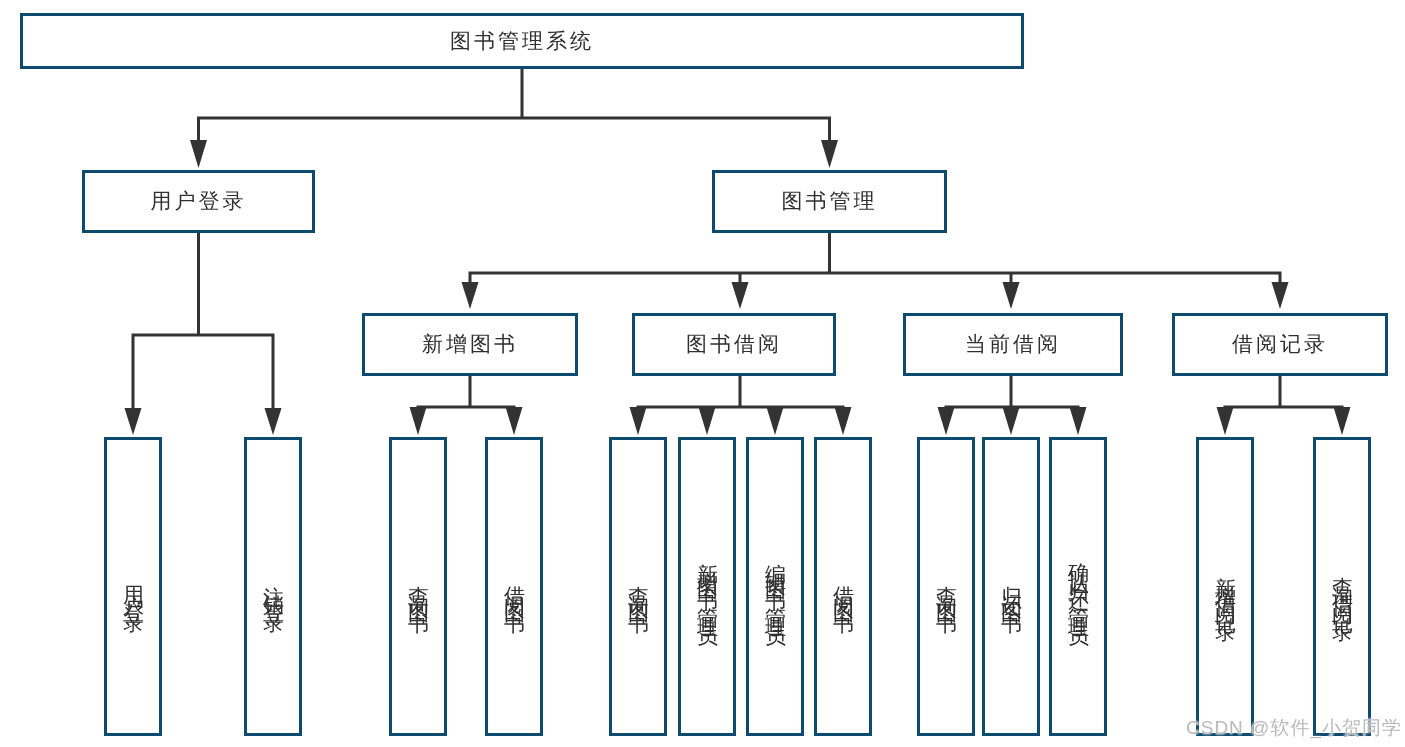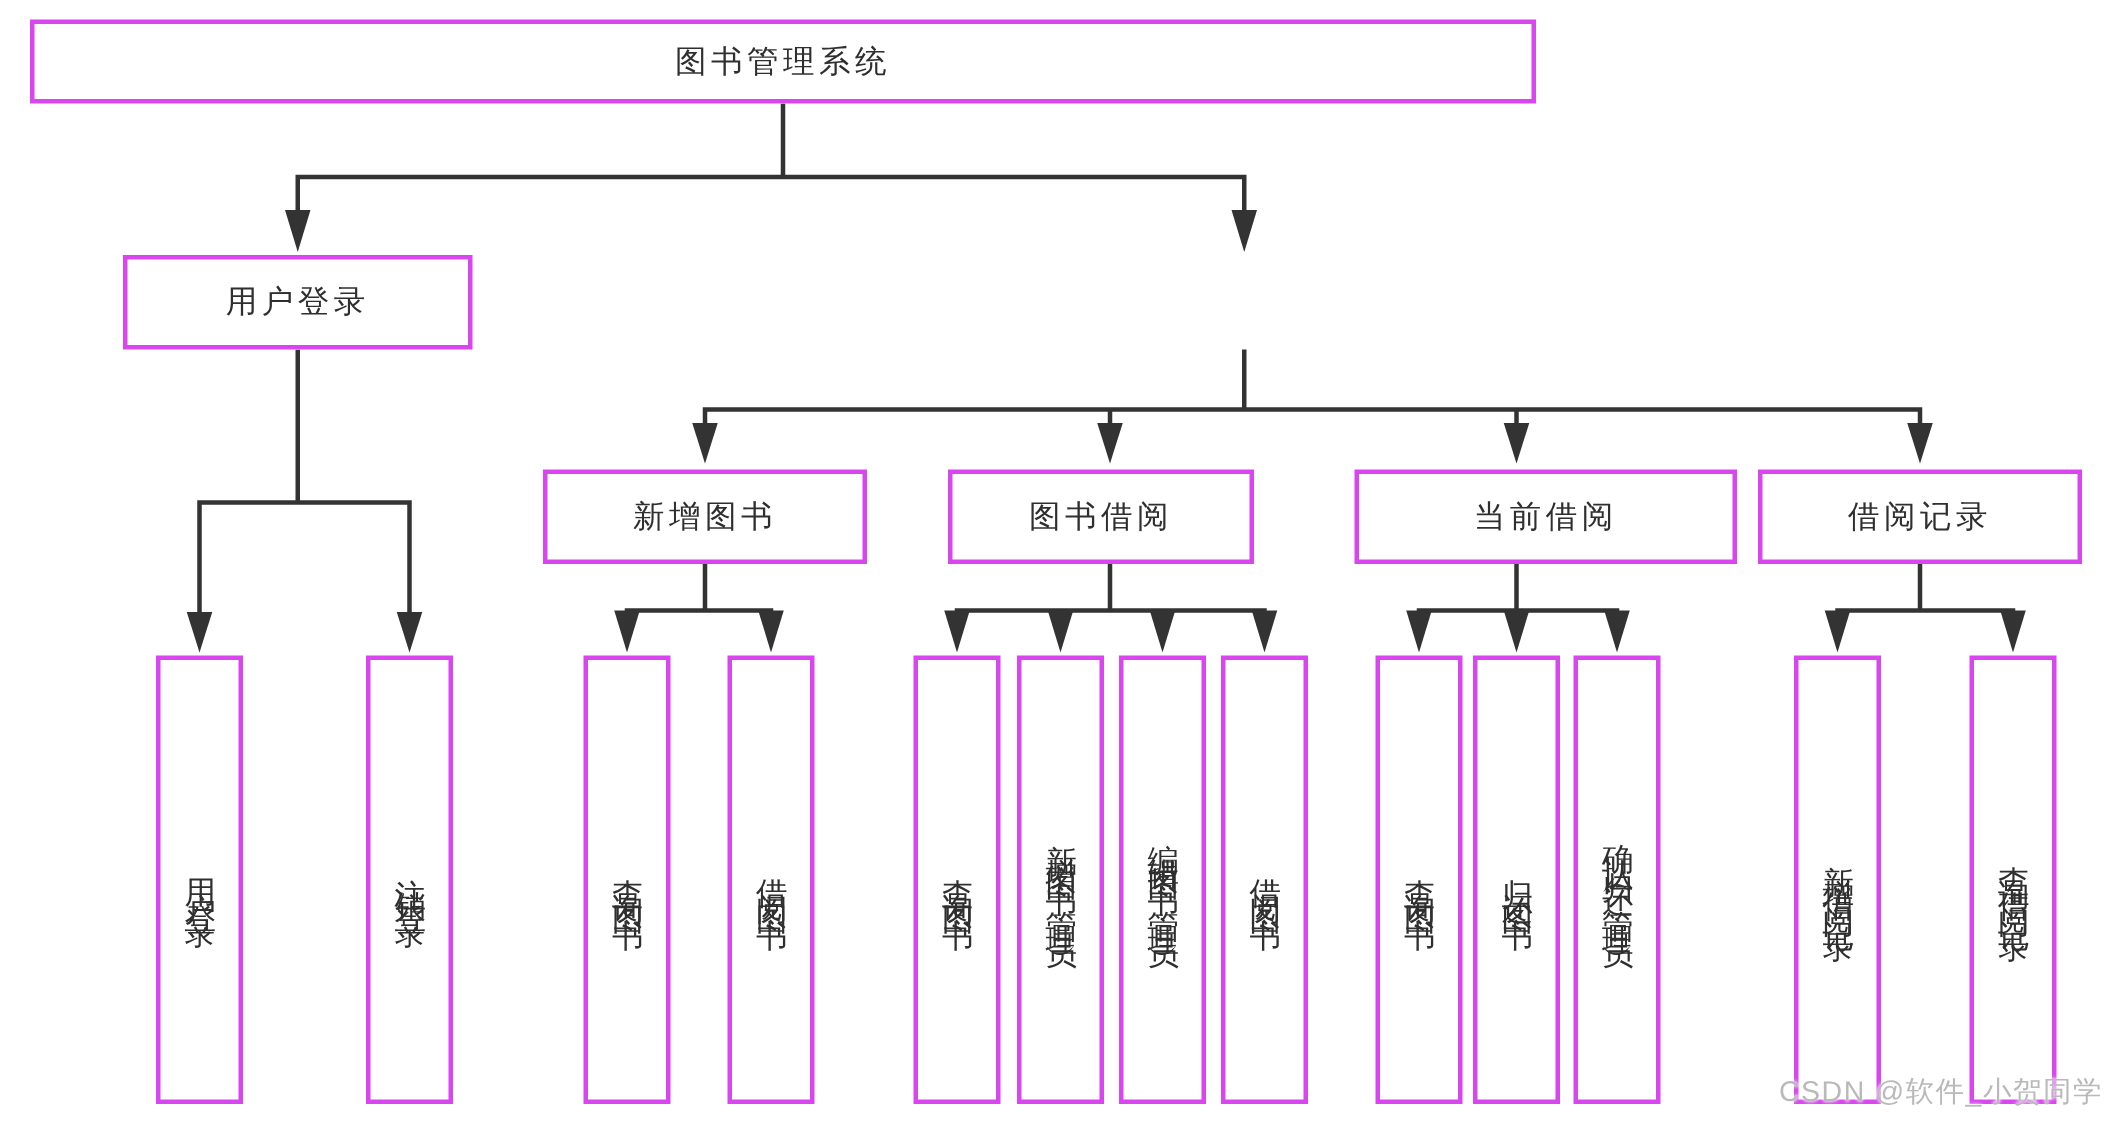--- a/index.html
+++ b/index.html
@@ -7,21 +7,21 @@
     position:relative;
     width:1405px;height:747px;
     background:#ffffff;
     font-family:"Liberation Sans","DejaVu Sans",sans-serif;
     overflow:hidden;
   }
   .connectors{position:absolute;left:0;top:0;width:1405px;height:747px;}
   .node{
     position:absolute;
     box-sizing:border-box;
-    border:3px solid #d946ef;
+    border:3px solid #0c4a6e;
     background:#ffffff;
     display:flex;align-items:center;justify-content:center;
     color:#2f2f2f;
     font-size:21px;
     letter-spacing:3px;
     line-height:1;
     text-align:center;
     font-family:Liberation Serif, serif;
   }
   .node span{display:block;}
@@ -98,28 +98,31 @@
     </g>
   </svg>
 
   <div class="node" style="left:20px;top:13px;width:1004px;height:56px">
     <span>图书管理系统</span>
   </div>
 
   <div class="node" style="left:82px;top:170px;width:233px;height:63px">
     <span>用户登录</span>
   </div>
+  <div class="node" style="left:712px;top:170px;width:235px;height:63px">
+    <span>图书管理</span>
+  </div>
 
   <div class="node" style="left:362px;top:313px;width:216px;height:63px">
     <span>新增图书</span>
   </div>
   <div class="node" style="left:632px;top:313px;width:204px;height:63px">
     <span>图书借阅</span>
   </div>
-  <div class="node" style="left:903px;top:313px;width:255px;height:63px">
+  <div class="node" style="left:903px;top:313px;width:220px;height:63px">
     <span>当前借阅</span>
   </div>
   <div class="node" style="left:1172px;top:313px;width:216px;height:63px">
     <span>借阅记录</span>
   </div>
 
   <div class="node leaf" style="left:104px;top:437px;width:58px;height:299px">
     <span>用户登录</span>
   </div>
   <div class="node leaf" style="left:244px;top:437px;width:58px;height:299px">

